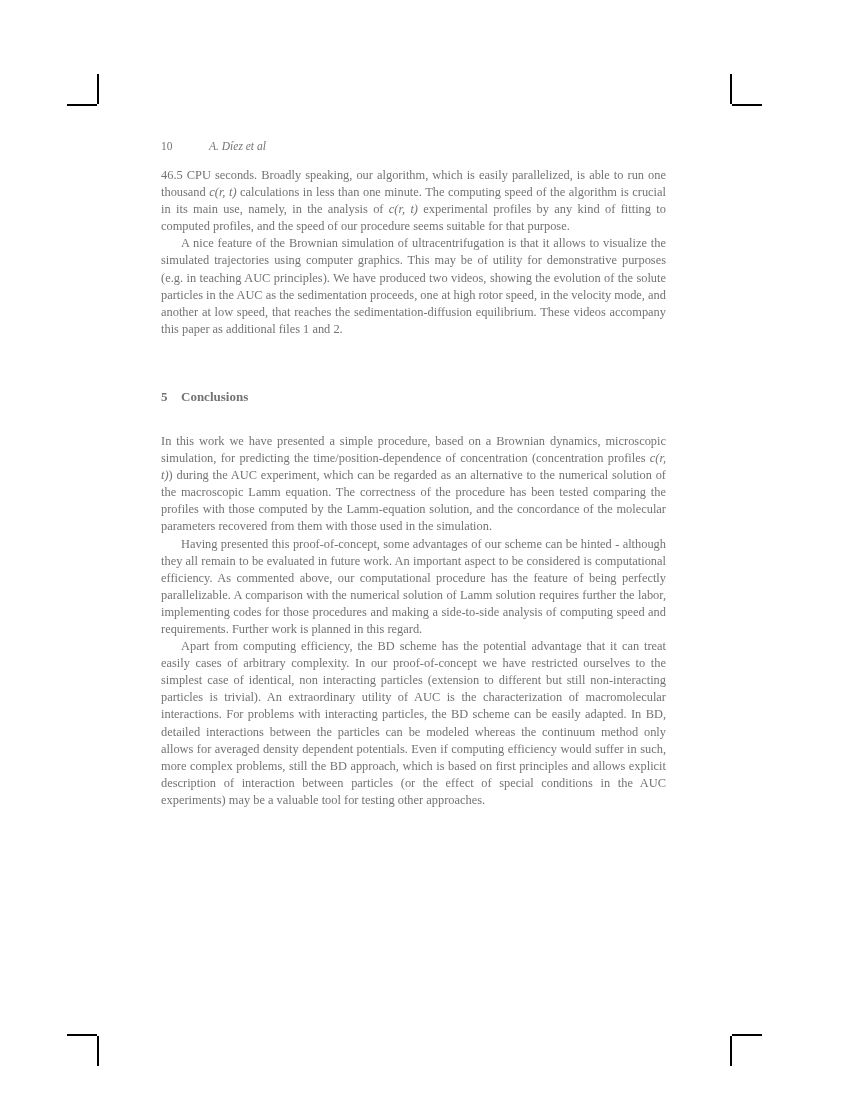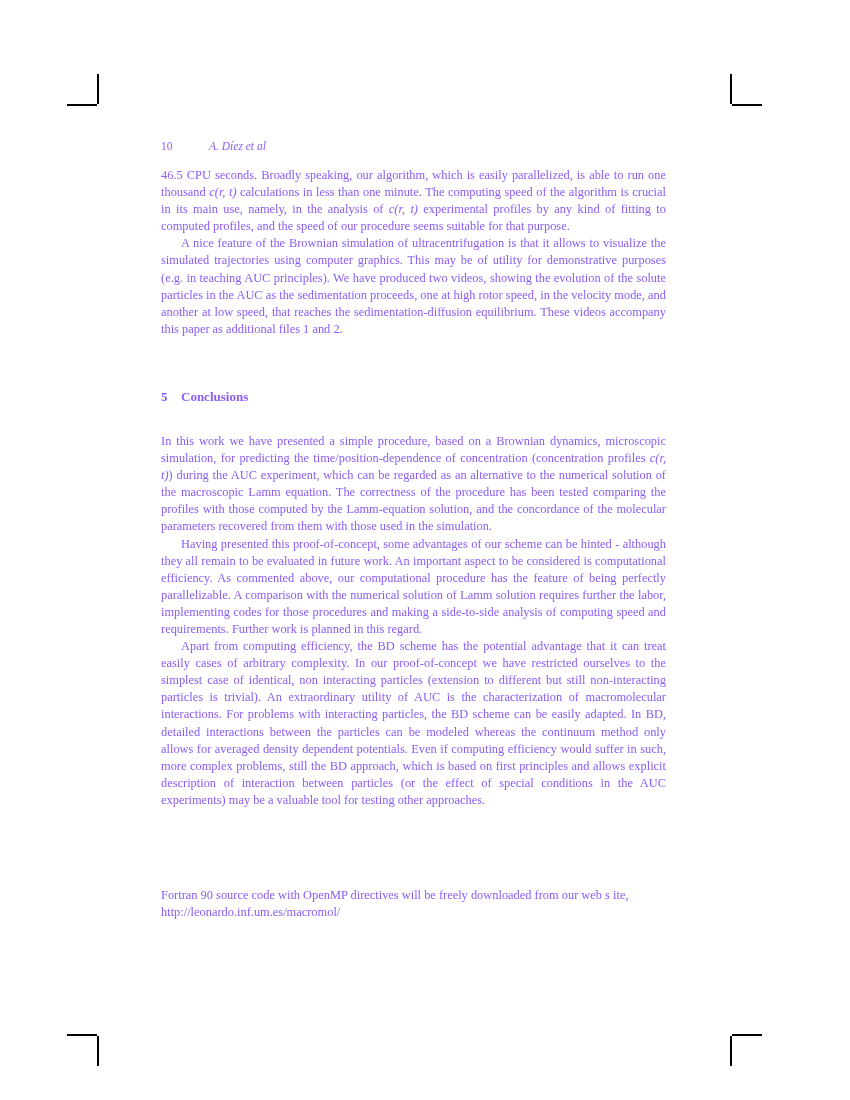--- a/index.html
+++ b/index.html
@@ -7,21 +7,21 @@
     padding: 0;
     background: #ffffff;
   }
   .page {
     position: relative;
     width: 850px;
     height: 1100px;
     background: #ffffff;
     overflow: hidden;
     font-family: "Liberation Serif", "DejaVu Serif", serif;
-    color: #8b5cf6;
+    color: #737373;
   }
 
   
   .crop { position: absolute; }
   .crop .h, .crop .v { position: absolute; background: #000; }
   .crop .h { width: 30px; height: 2px; }
   .crop .v { width: 2px; height: 30px; }
 
   .crop-tl { left: 67px; top: 74px; width: 32px; height: 32px; }
   .crop-tl .h { left: 0px; top: 30px; }
@@ -134,16 +134,15 @@
 
     <p class="body indent">Having presented this proof-of-concept, some advantages of our scheme can be hinted - although they all remain to be evaluated in future work. An important aspect to be considered is computational efficiency. As commented above, our computational procedure has the feature of being perfectly parallelizable. A comparison with the numerical solution of Lamm solution requires further the labor, implementing codes for those procedures and making a side-to-side analysis of computing speed and requirements. Further work is planned in this regard.</p>
 
     <p class="body indent">Apart from computing efficiency, the BD scheme has the potential advantage that it can treat easily cases of arbitrary complexity. In our proof-of-concept we have restricted ourselves to the simplest case of identical, non interacting particles (extension to different but still non-interacting particles is trivial). An extraordinary utility of AUC is the characterization of macromolecular interactions. For problems with interacting particles, the BD scheme can be easily adapted. In BD, detailed interactions between the particles can be modeled whereas the continuum method only allows for averaged density dependent potentials. Even if computing efficiency would suffer in such, more complex problems, still the BD approach, which is based on first principles and allows explicit description of interaction between particles (or the effect of special conditions in the AUC experiments) may be a valuable tool for testing other approaches.</p>
 
     <div class="sp-before-sec6"></div>
 
 
     <div class="sp-after-sec6"></div>
 
-    <p class="body flush">Fortran 90 source code with OpenMP directives will be freely downloaded from our web s ite, http://leonardo.inf.um.es/macromol/</p>
 
   </div>
 </div>
 
 </body></html>

